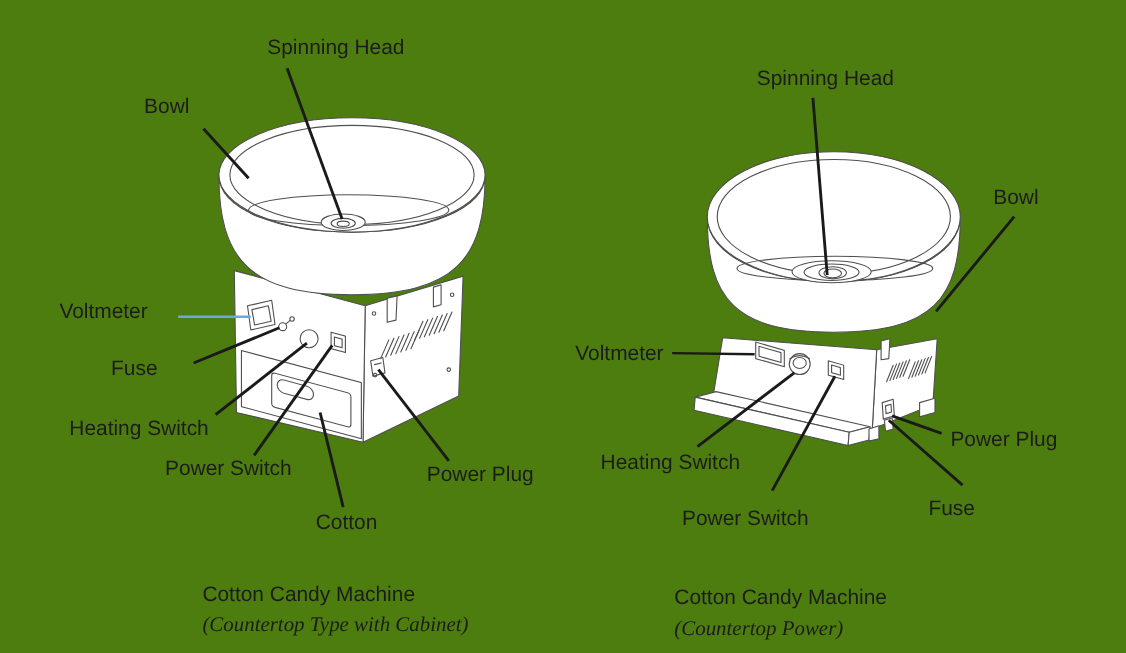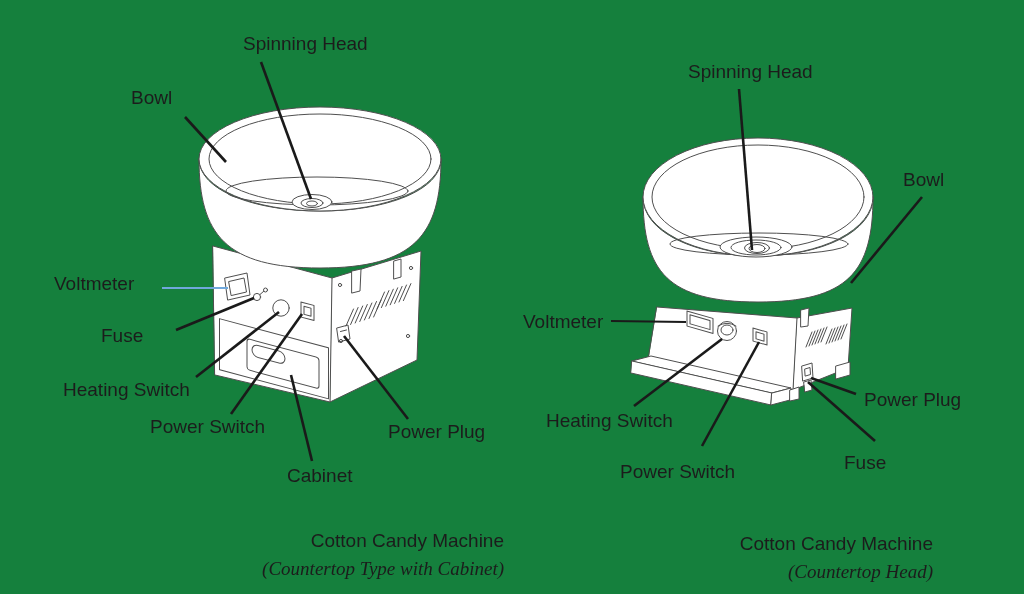--- a/index.html
+++ b/index.html
@@ -1,34 +1,34 @@
 <!DOCTYPE html>
 <html><head>
 <meta charset="utf-8">
 <style>
   html,body{margin:0;padding:0;background:#ffffff;}
   #stage{
     position:relative;
     width:1024px;height:594px;
-    background:#15803d;
+    background:#4d7c0f;
     font-family:"Liberation Sans","DejaVu Sans",sans-serif;
     overflow:hidden;
   }
   #drawing{position:absolute;left:0;top:0;}
   .part-label{
     position:absolute;
     font-size:19px;
     line-height:21px;
     color:#1c1c1c;
     white-space:nowrap;
   }
   .caption{
     position:absolute;
     width:320px;
-    text-align:right;
+    text-align:left;
     color:#1c1c1c;
     font-size:19px;
     line-height:28px;
   }
   .caption .subtitle{font-style:italic;font-family:Liberation Serif, serif;}
 </style>
 </head>
 <body>
 
 <div id="stage">
@@ -174,33 +174,33 @@
     <line x1="162" y1="288" x2="228" y2="288" stroke="#6fa8dc" stroke-width="2.2"></line>
   </svg>
 
   <div class="part-label" style="left:243px;top:33px">Spinning Head</div>
   <div class="part-label" style="left:131px;top:87px">Bowl</div>
   <div class="part-label" style="left:54px;top:273px">Voltmeter</div>
   <div class="part-label" style="left:101px;top:325px">Fuse</div>
   <div class="part-label" style="left:63px;top:379px">Heating Switch</div>
   <div class="part-label" style="left:150px;top:416px">Power Switch</div>
   <div class="part-label" style="left:388px;top:421px">Power Plug</div>
-  <div class="part-label" style="left:287px;top:465px">Cabinet</div>
+  <div class="part-label" style="left:287px;top:465px">Cotton</div>
 
   <div class="caption" style="left:184px;top:527px">
     <div>Cotton Candy Machine</div>
     <div class="subtitle">(Countertop Type with Cabinet)</div>
   </div>
 
   <div class="part-label" style="left:688px;top:61px">Spinning Head</div>
   <div class="part-label" style="left:903px;top:169px">Bowl</div>
   <div class="part-label" style="left:523px;top:311px">Voltmeter</div>
   <div class="part-label" style="left:546px;top:410px">Heating Switch</div>
   <div class="part-label" style="left:620px;top:461px">Power Switch</div>
   <div class="part-label" style="left:864px;top:389px">Power Plug</div>
   <div class="part-label" style="left:844px;top:452px">Fuse</div>
 
   <div class="caption" style="left:613px;top:530px">
     <div>Cotton Candy Machine</div>
-    <div class="subtitle">(Countertop Head)</div>
+    <div class="subtitle">(Countertop Power)</div>
   </div>
 
 </div>
 
 </body></html>

